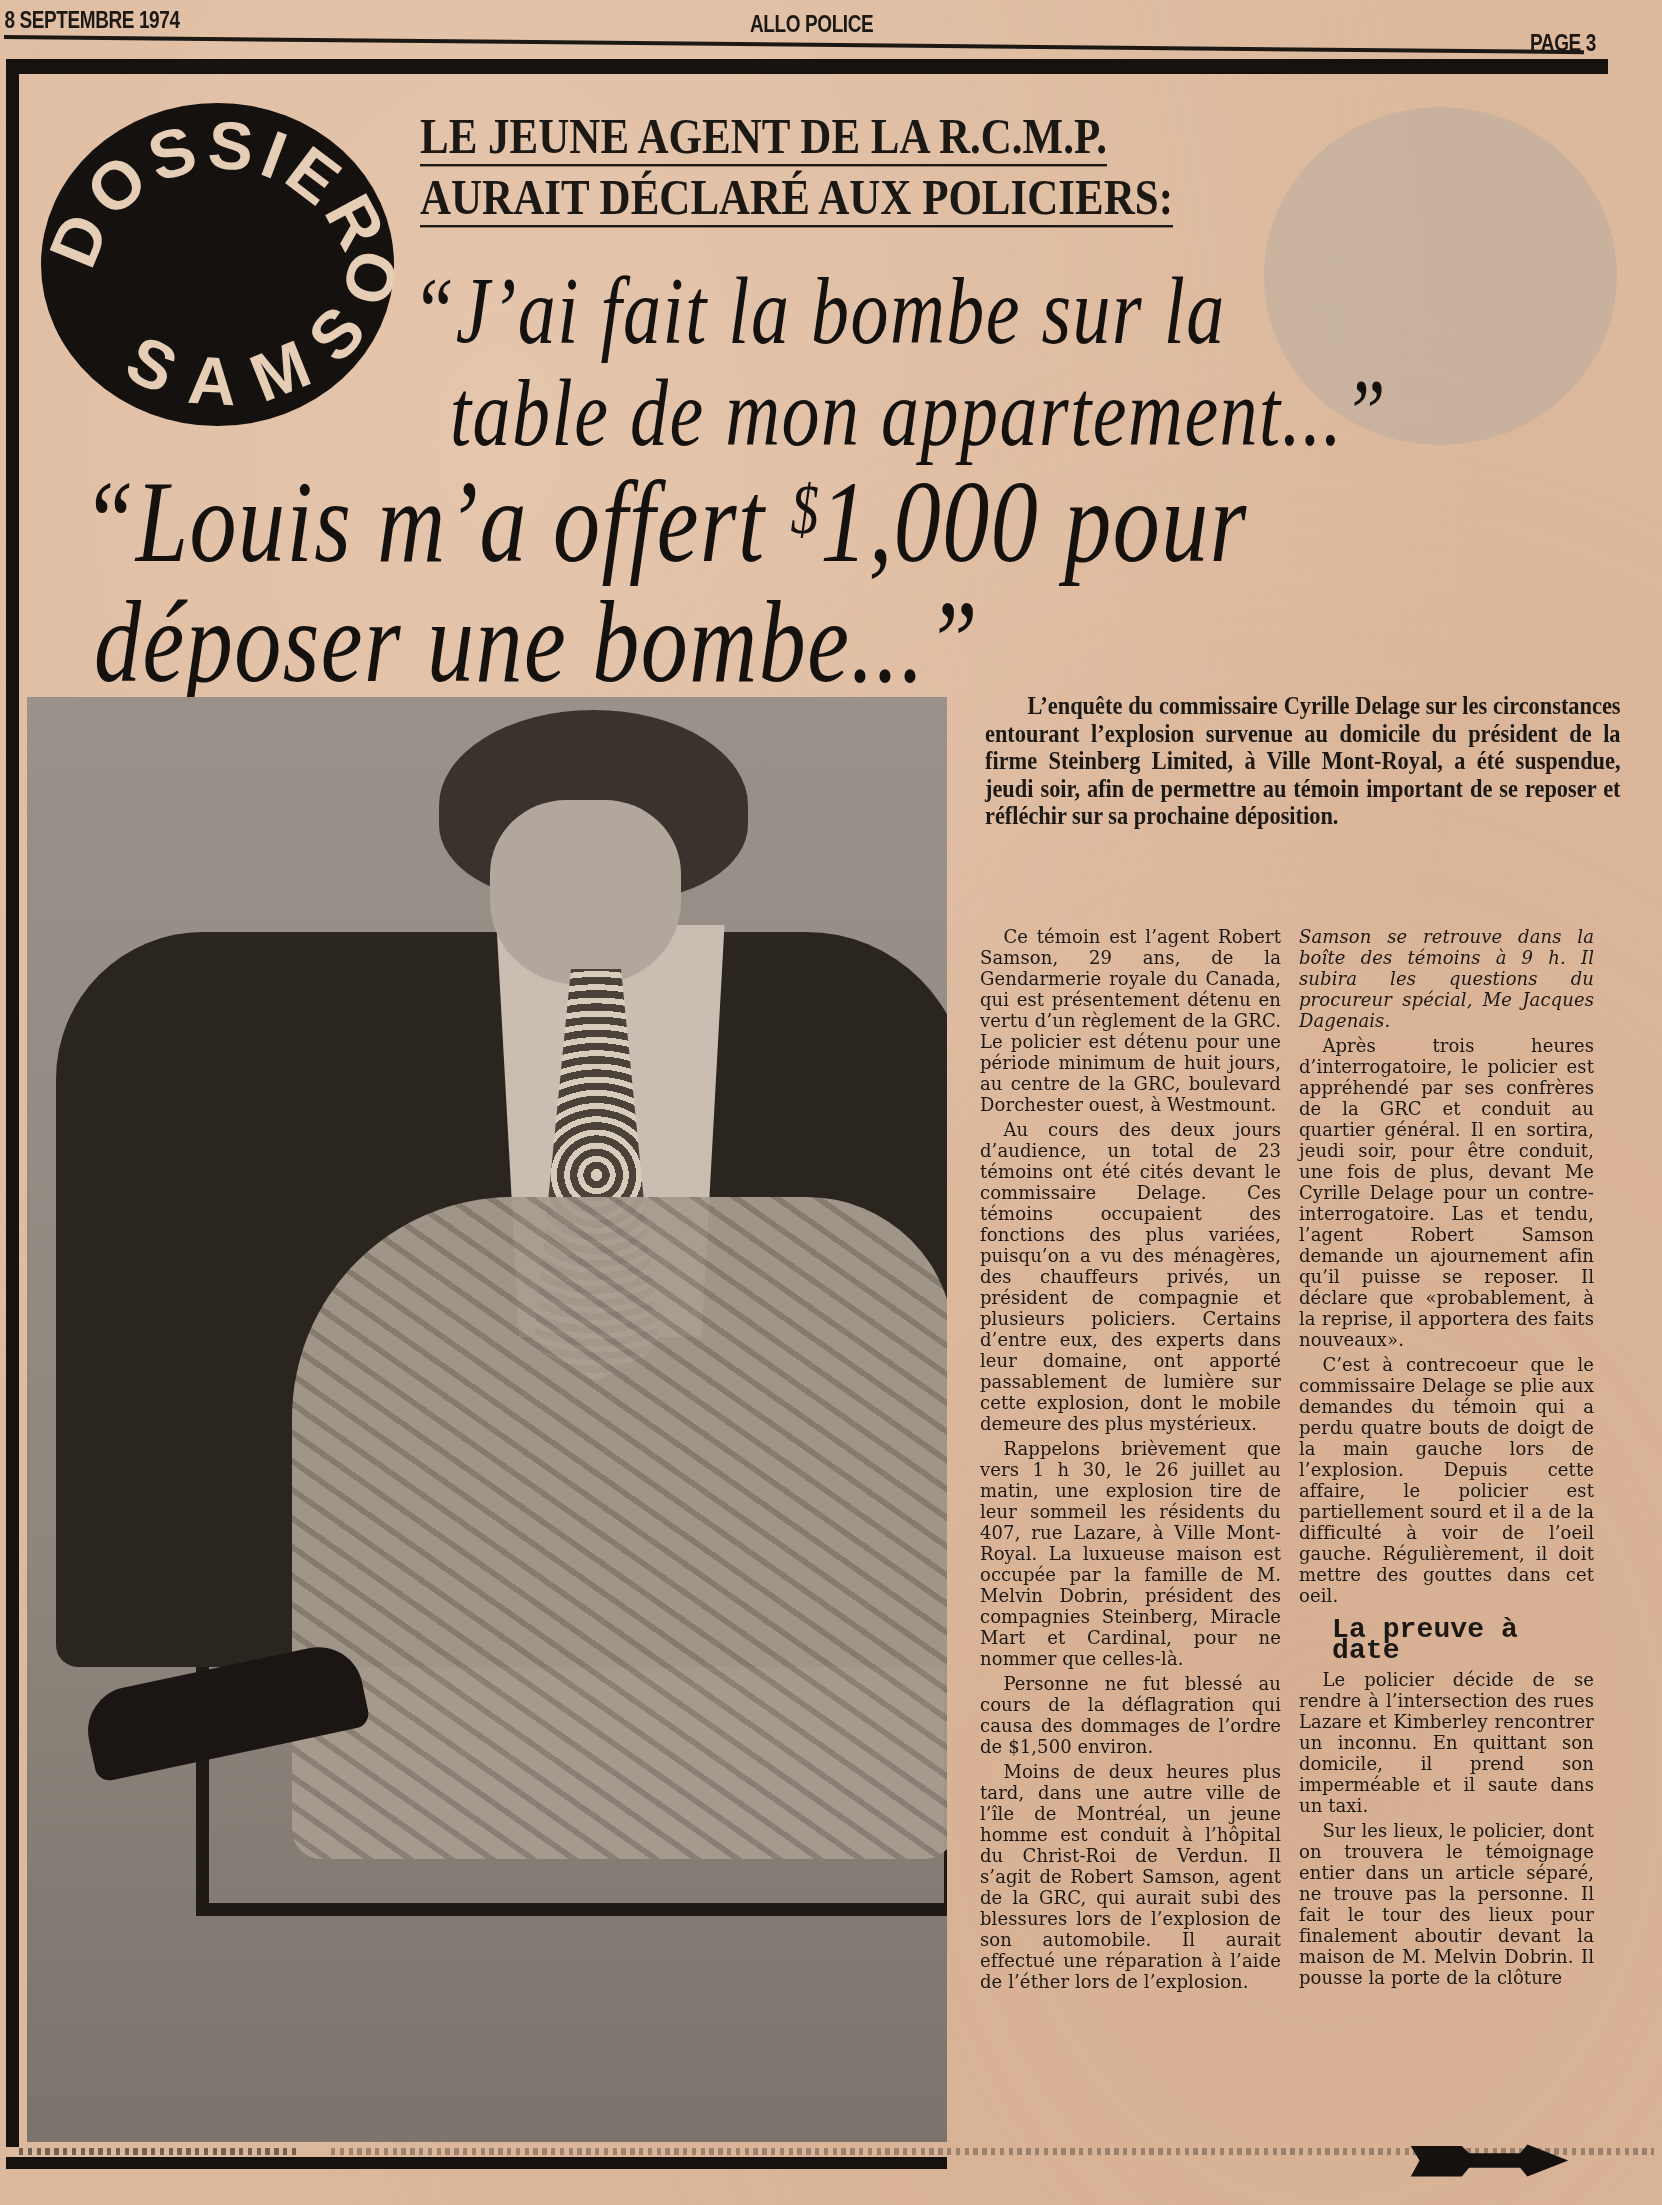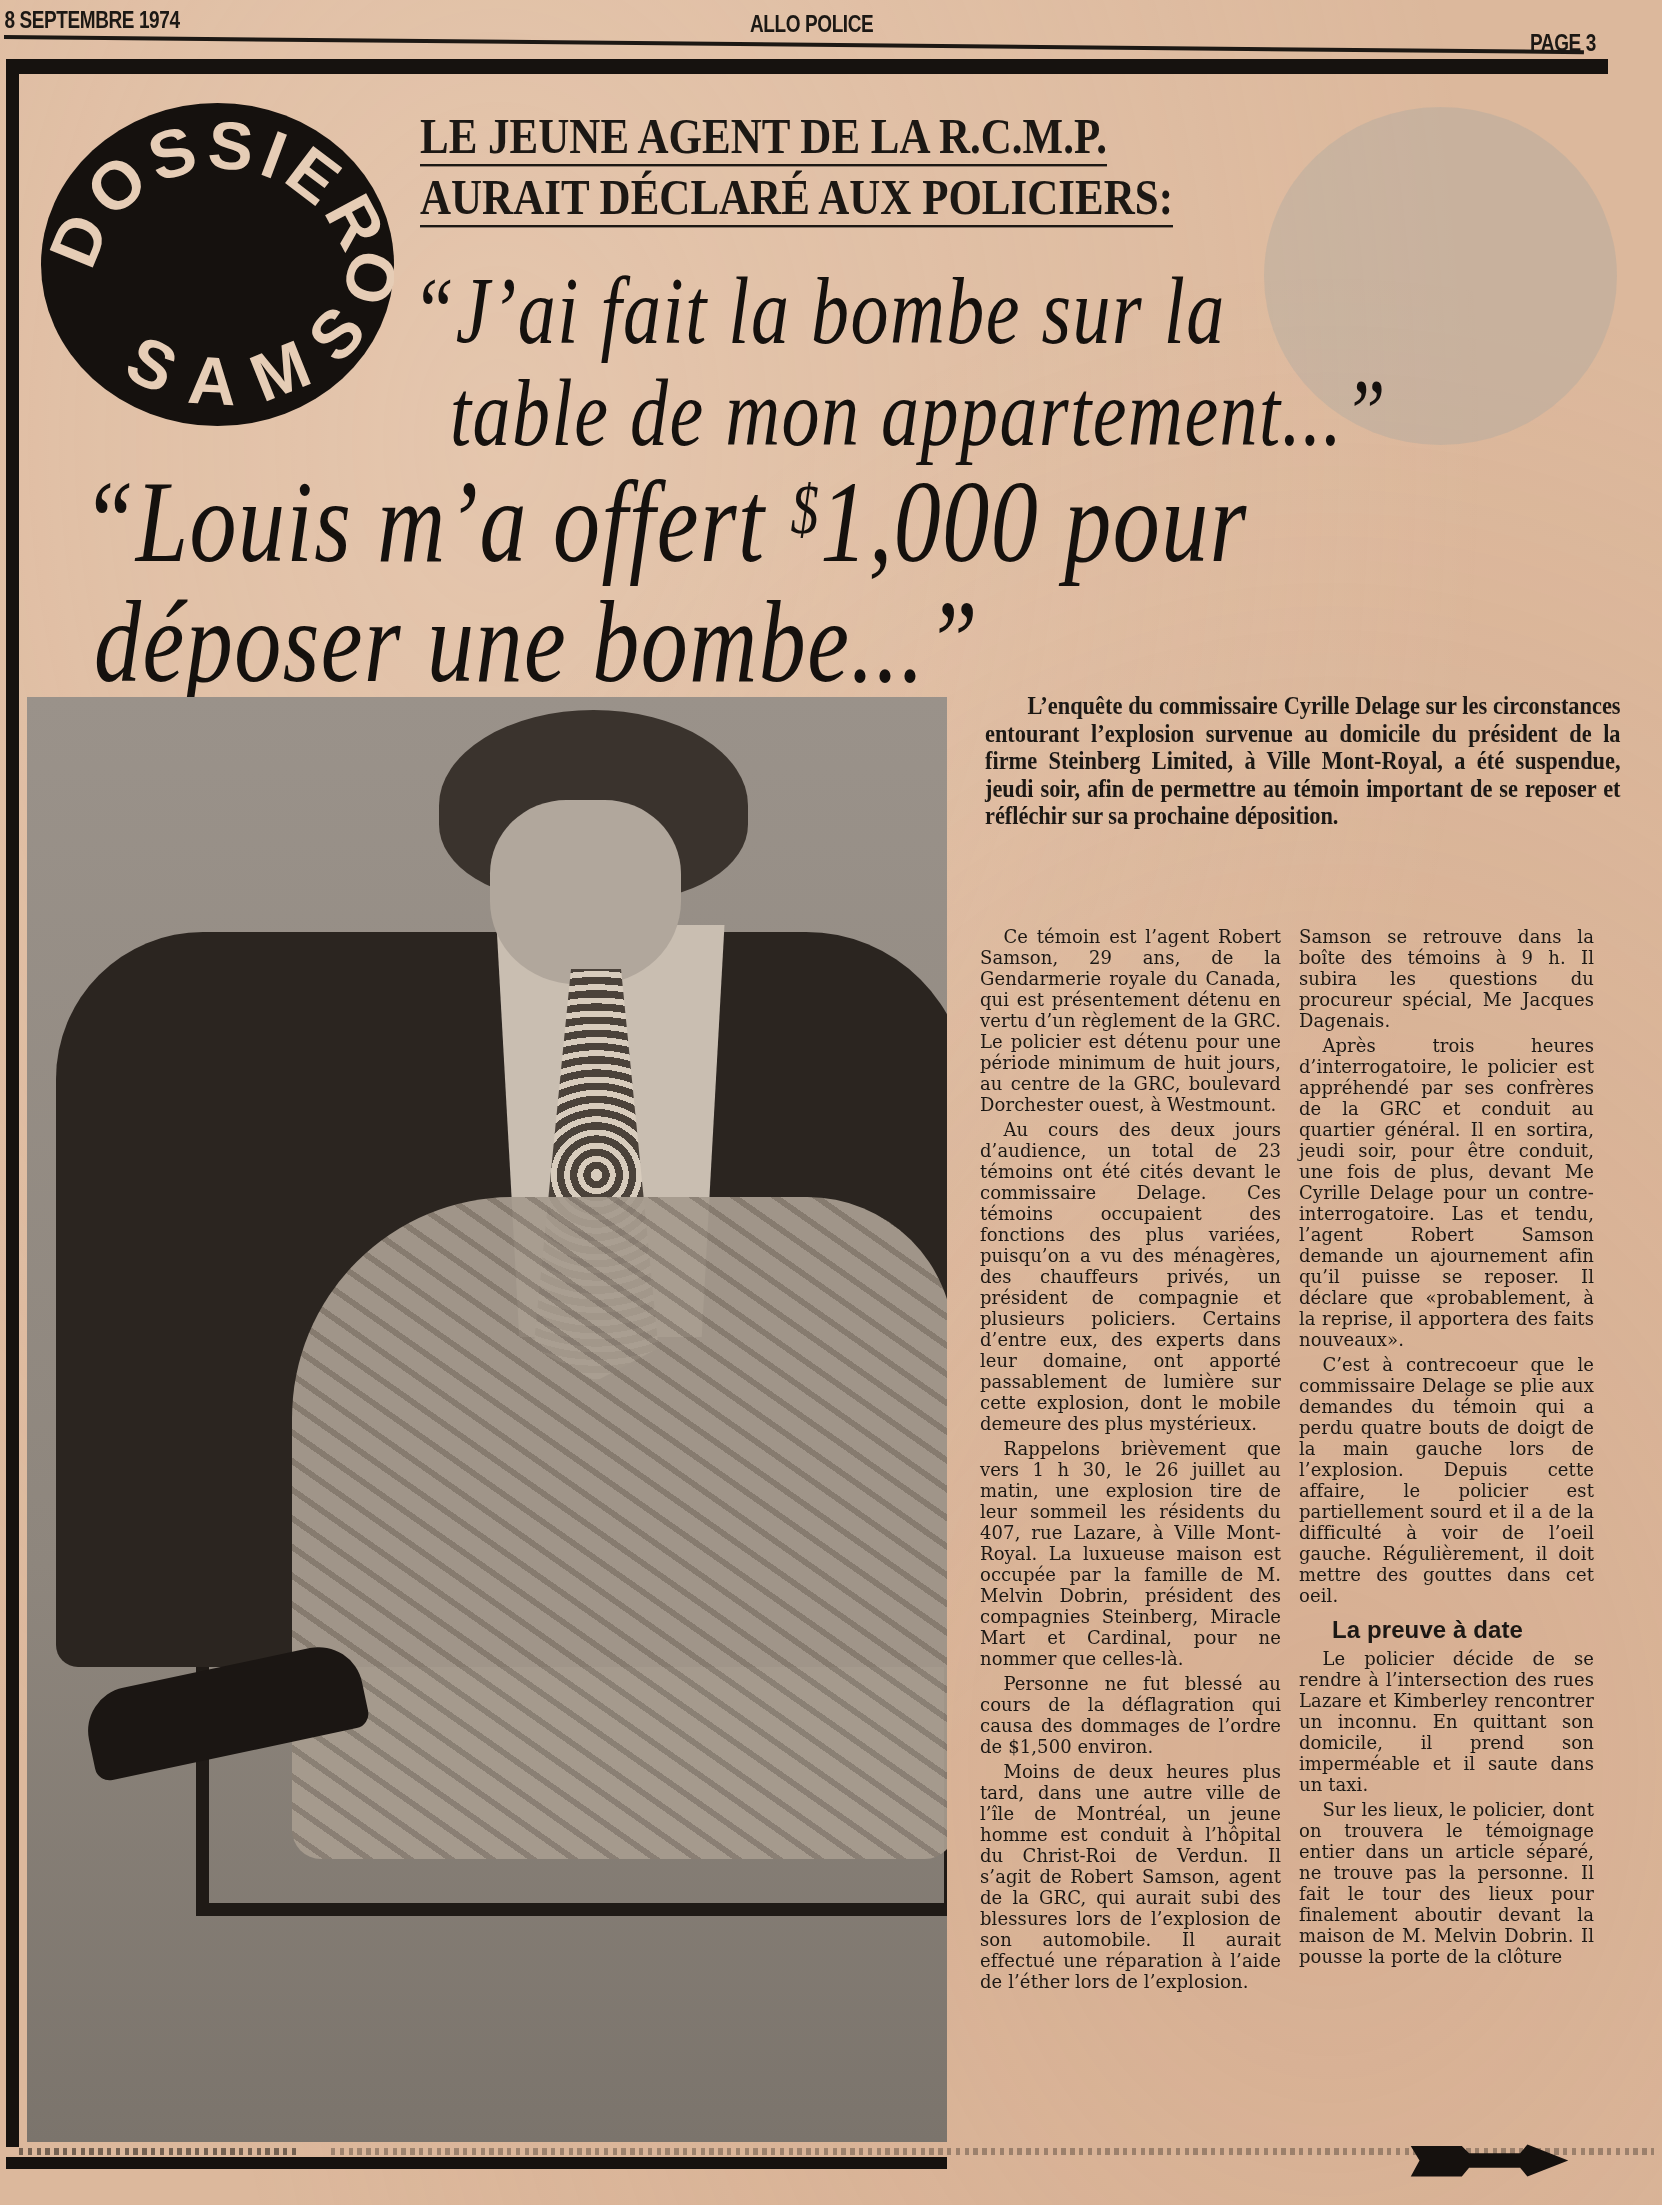--- a/index.html
+++ b/index.html
@@ -60,21 +60,21 @@
   #photo .shoe { position: absolute; left: 59px; top: 970px; width: 279px; height: 88px; border-radius: 44px 44px 14.7px 14.7px; background: #1b1613; transform: rotate(-12deg); }
 
   
   #lead { left: 985px; top: 692px; width: 636px; font-family: "Liberation Serif", serif; font-weight: bold; font-size: 26px; line-height: 27.6px; text-align: justify; transform: scaleX(0.86); transform-origin: left top; width: 739px; text-indent: 1.9em; }
 
   
   .col { font-family: "DejaVu Serif", serif; font-size: 18px; line-height: 21px; text-align: justify; hyphens: manual; letter-spacing: 0.1px; }
   .col p { margin: 4px; text-indent: 1.3em; }
   #col-a { left: 976px; top: 922px; width: 309px; }
   #col-b { left: 1295px; top: 922px; width: 303px; }
-  .subhead { font-family: Liberation Sans, sans-serif; font-weight: bold; font-size: 24px; text-align: left; margin: 13.2px 0 7.4px 37px !important; text-indent: 0 !important; }
+  .subhead { font-family: Liberation Mono, monospace; font-weight: bold; font-size: 28px; text-align: left; margin: 13.2px 0 7.4px 37px !important; text-indent: 0 !important; }
 
   
   #continue-arrow { left: 1410px; top: 2143px; width: 159px; height: 35px; }
 
   .bottom-dots { top: 2148px; height: 7.4px; background: repeating-linear-gradient(90deg, rgba(30,25,20,0.55) 0 4.4px, transparent 4.4px 8.8px); }
 </style>
 </head>
 <body>
 
 <div class="abs folio" id="folio-date">8 SEPTEMBRE 1974</div>
@@ -126,21 +126,21 @@
 
 <div class="abs col" id="col-a">
   <p>Ce témoin est l’agent Robert Samson, 29 ans, de la Gendarmerie royale du Canada, qui est présentement détenu en vertu d’un règlement de la GRC. Le policier est détenu pour une période minimum de huit jours, au centre de la GRC, boulevard Dorchester ouest, à Westmount.</p>
   <p>Au cours des deux jours d’audience, un total de 23 témoins ont été cités devant le commissaire Delage. Ces témoins occupaient des fonctions des plus variées, puisqu’on a vu des ménagères, des chauffeurs privés, un président de compagnie et plusieurs policiers. Certains d’entre eux, des experts dans leur domaine, ont apporté passablement de lumière sur cette explosion, dont le mobile demeure des plus mystérieux.</p>
   <p>Rappelons brièvement que vers 1 h 30, le 26 juillet au matin, une explosion tire de leur sommeil les résidents du 407, rue Lazare, à Ville Mont-Royal. La luxueuse maison est occupée par la famille de M. Melvin Dobrin, président des compagnies Steinberg, Miracle Mart et Cardinal, pour ne nommer que celles-là.</p>
   <p>Personne ne fut blessé au cours de la déflagration qui causa des dommages de l’ordre de $1,500 environ.</p>
   <p>Moins de deux heures plus tard, dans une autre ville de l’île de Montréal, un jeune homme est conduit à l’hôpital du Christ-Roi de Verdun. Il s’agit de Robert Samson, agent de la GRC, qui aurait subi des blessures lors de l’explosion de son automobile. Il aurait effectué une réparation à l’aide de l’éther lors de l’explosion.</p>
 </div>
 
 <div class="abs col" id="col-b">
-  <p style="text-indent:0;">Samson se retrouve dans la boîte des témoins à 9 h. Il subira les questions du procureur spécial, Me Jacques Dagenais.</p>
+  <p style="text-indent:0;font-style:italic;">Samson se retrouve dans la boîte des témoins à 9 h. Il subira les questions du procureur spécial, Me Jacques Dagenais.</p>
   <p>Après trois heures d’interrogatoire, le policier est appréhendé par ses confrères de la GRC et conduit au quartier général. Il en sortira, jeudi soir, pour être conduit, une fois de plus, devant Me Cyrille Delage pour un contre-interrogatoire. Las et tendu, l’agent Robert Samson demande un ajournement afin qu’il puisse se reposer. Il déclare que «probablement, à la reprise, il apportera des faits nouveaux».</p>
   <p>C’est à contrecoeur que le commissaire Delage se plie aux demandes du témoin qui a perdu quatre bouts de doigt de la main gauche lors de l’explosion. Depuis cette affaire, le policier est partiellement sourd et il a de la difficulté à voir de l’oeil gauche. Régulièrement, il doit mettre des gouttes dans cet oeil.</p>
   <p class="subhead">La preuve à date</p>
   <p>Le policier décide de se rendre à l’intersection des rues Lazare et Kimberley rencontrer un inconnu. En quittant son domicile, il prend son imperméable et il saute dans un taxi.</p>
   <p>Sur les lieux, le policier, dont on trouvera le témoignage entier dans un article séparé, ne trouve pas la personne. Il fait le tour des lieux pour finalement aboutir devant la maison de M. Melvin Dobrin. Il pousse la porte de la clôture</p>
 </div>
 
 <div class="abs" id="continue-arrow">
   <svg viewBox="0 0 216 48" width="159" height="35">
     <path d="M0 4 L70 4 L80 14 L150 14 L160 2 L216 24 L160 46 L150 34 L80 34 L70 46 L0 46 L12 24 Z" fill="#15110e"></path>

